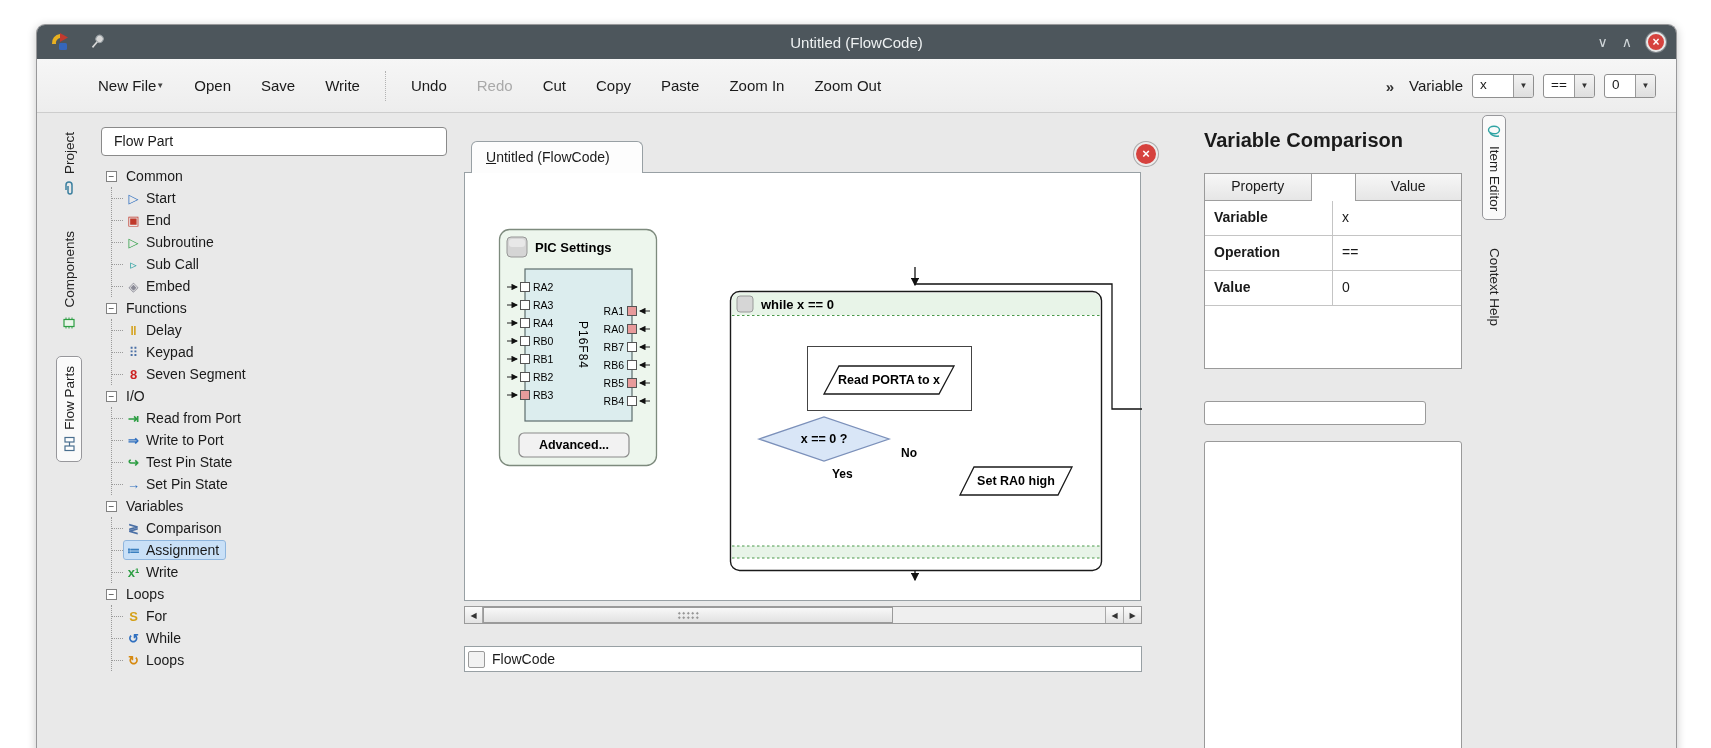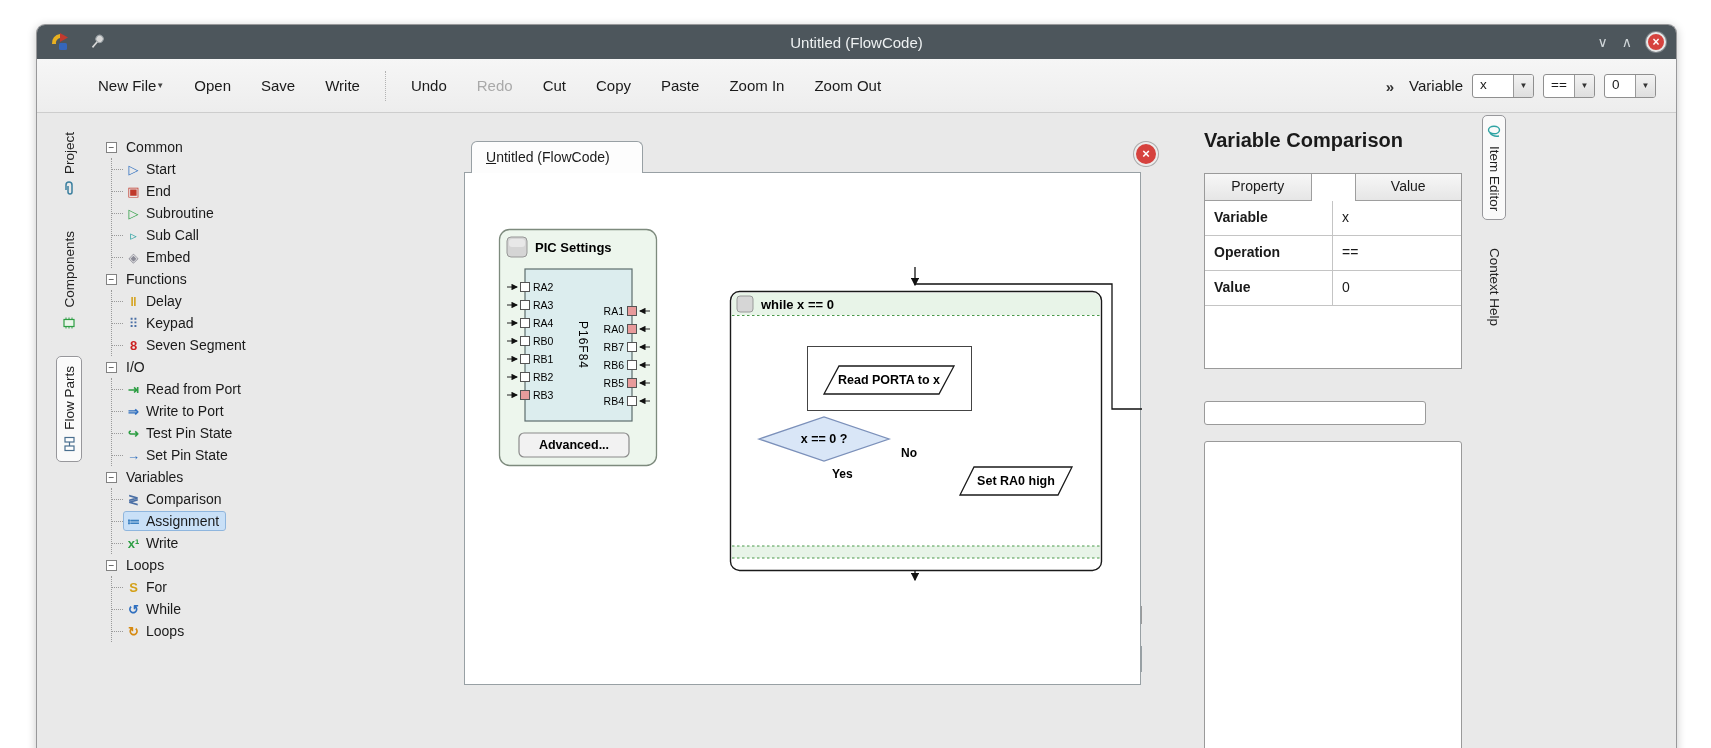--- a/index.html
+++ b/index.html
@@ -73,21 +73,21 @@
   .c-repeat{color:#d68910;font-weight:bold}
 
   
   .doc-tab { position:absolute; left:434px; top:28px; width:172px; height:32px; background:#fdfdfd;
              border:1px solid #98a0a4; border-bottom:none; border-radius:6px 6px 0 0;
              font-size:14px; padding:7px 0 0 14px; z-index:3; }
   .doc-tab .u { text-decoration:underline; }
   .doc-close { position:absolute; left:1097px; top:29px; width:24px; height:24px; border-radius:50%;
                background:#d6423e; border:2px solid #ececec; box-shadow:0 0 0 1px #aaa;
                color:#fff; text-align:center; line-height:19px; font-weight:bold; font-size:13px; z-index:3; }
-  .canvas { position:absolute; left:427px; top:59px; width:677px; height:513px;
+  .canvas { position:absolute; left:427px; top:59px; width:677px; height:429px;
             background:#fff; border:1px solid #98a0a4; z-index:2; }
   svg text { font-family:"Liberation Sans", sans-serif; }
   .fc-bold { font-weight:bold; }
 
   
   .hscroll { position:absolute; left:427px; top:493px; width:678px; height:18px;
              border:1px solid #9a9a9a; background:#f2f2f2; display:flex; }
   .sb-btn { width:18px; border-right:1px solid #a8a8a8; background:linear-gradient(#fbfbfb,#e3e3e3);
             display:flex; align-items:center; justify-content:center; font-size:8px; color:#333; }
   .sb-btn.rside { border-left:1px solid #a8a8a8; border-right:none; }
@@ -208,20 +208,21 @@
         <span class="vlabel">Flow Parts</span>
         <svg width="16" height="16" viewBox="0 0 16 16">
           <rect x="4" y="1.5" width="9" height="4.5" fill="#fff" stroke="#4a6f8f" stroke-width="1.2"></rect>
           <rect x="4" y="10" width="9" height="4.5" fill="#fff" stroke="#4a6f8f" stroke-width="1.2"></rect>
           <line x1="8.5" y1="6" x2="8.5" y2="10" stroke="#4a6f8f" stroke-width="1.2"></line>
         </svg>
       </div>
     </div>
 
     <div class="flow-panel">
+      <div class="flow-header">Flow Part</div>
       <div class="tree">
 
         <div class="tree-row group">
           <span class="expander">
               <span>−</span>
             </span>
           <span class="glabel">Common</span>
         </div>
         <div class="children">
           <div class="tree-row item">

